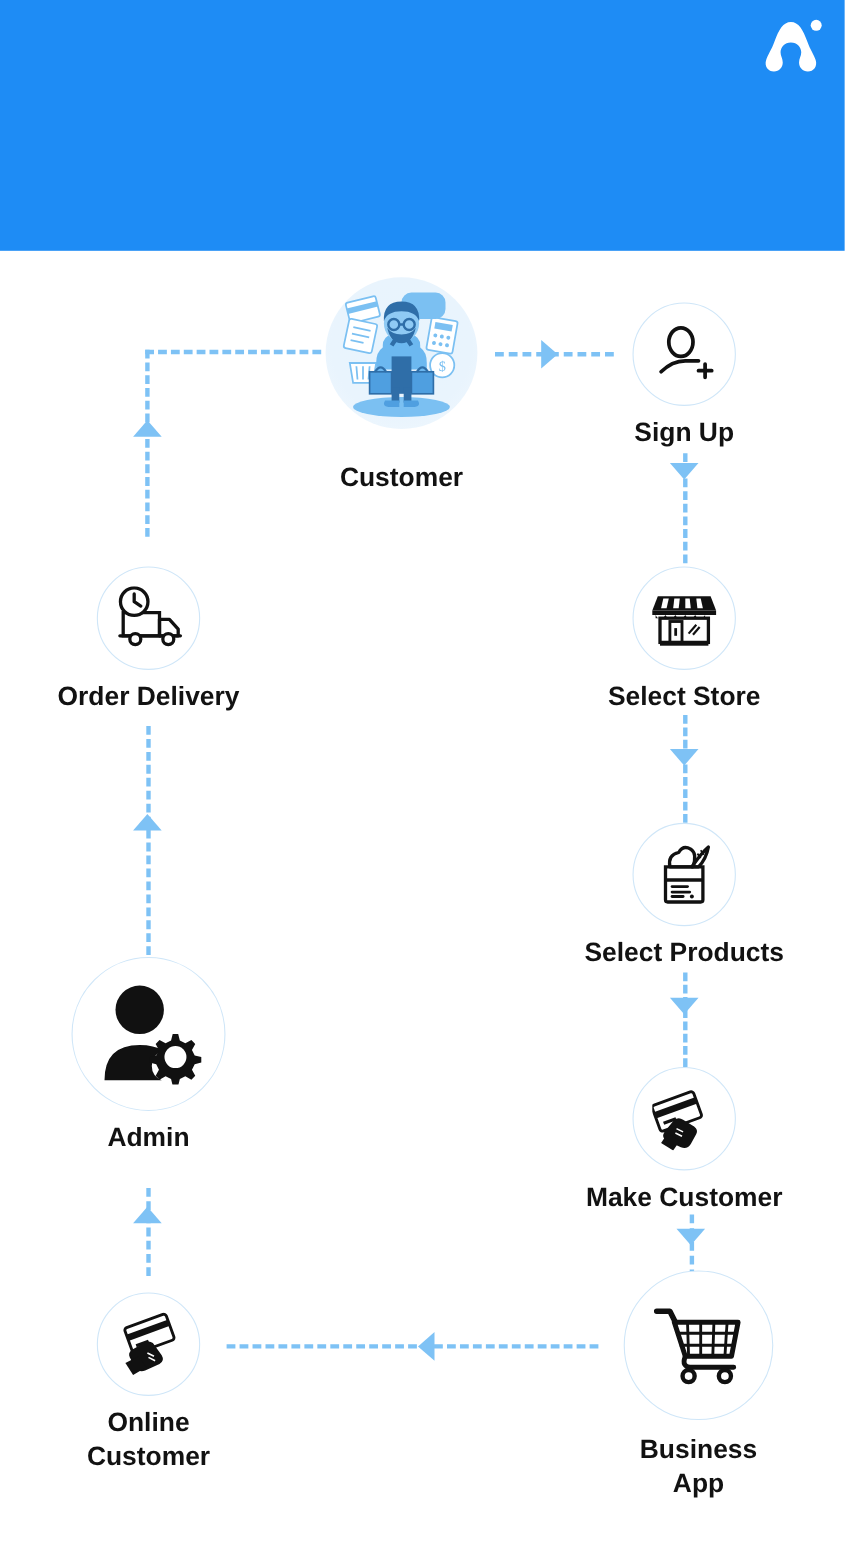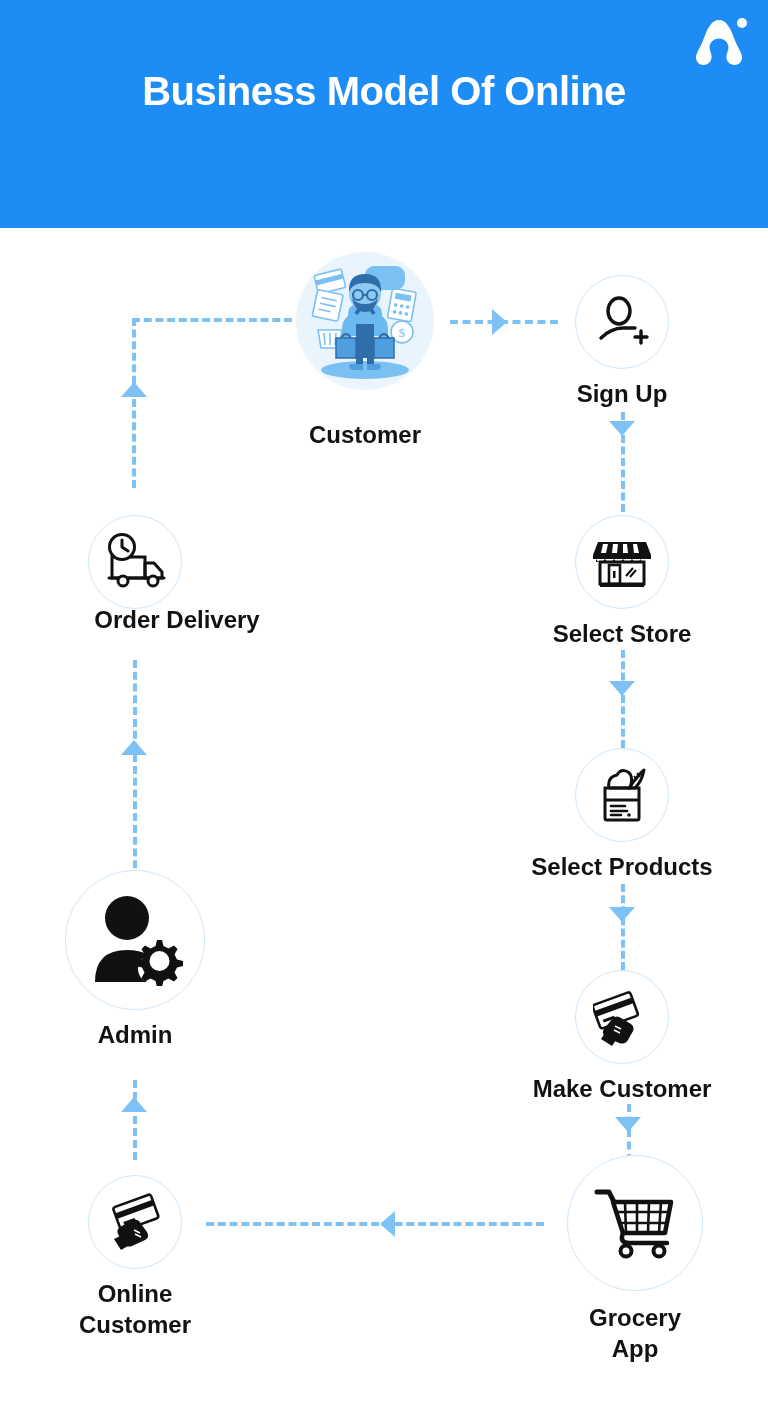--- a/index.html
+++ b/index.html
@@ -79,21 +79,20 @@
     border-right:15px solid #7ec2f5;
   }
 </style>
 </head>
 <body>
 
 <div id="page">
 
   <div class="header">
     <div class="header-title">
-      <div>Business Model Of Online</div>
     </div>
     <svg class="logo" viewBox="0 0 62 56">
       <path d="M31 6 C24 6 20 13 16 24 C13.5 31 10 36 8.5 40.5 C6.6 46.2 10.4 51 15.6 51 C20.3 51 23.6 47.3 23.6 42.8 C23.6 39.3 21.6 37 21.6 33.5 C21.6 29 25.3 24.6 31 24.6 C36.7 24.6 40.4 29 40.4 33.5 C40.4 37 38.4 39.3 38.4 42.8 C38.4 47.3 41.7 51 46.4 51 C51.6 51 55.4 46.2 53.5 40.5 C52 36 48.5 31 46 24 C42 13 38 6 31 6 Z" fill="#ffffff"></path>
       <circle cx="54" cy="9" r="5" fill="#ffffff"></circle>
     </svg>
   </div>
 
   <div class="conn">
     <div class="dash-h" style="left:450px; top:320px; width:108px;"></div>
     <div class="arw arw-right" style="left:492px; top:309px;"></div>
@@ -300,21 +299,21 @@
           <line x1="68" y1="16" x2="66" y2="47"></line>
           <line x1="22" y1="26" x2="76" y2="26"></line>
           <line x1="25" y1="37" x2="74" y2="37"></line>
         </g>
         <path d="M30 47 q-4 10 6 10 h38" fill="none" stroke="#111" stroke-width="4.5" stroke-linecap="round" stroke-linejoin="round"></path>
         <circle cx="33" cy="65" r="5.5" fill="none" stroke="#111" stroke-width="4"></circle>
         <circle cx="66" cy="65" r="5.5" fill="none" stroke="#111" stroke-width="4"></circle>
       </svg>
     </div>
     <div class="label" style="top:148px;">
-      <div>Grocery</div>
+      <div>Business</div>
       <div>App</div>
     </div>
   </div>
 
   <div class="node" style="left:88px; top:1175px; width:94px;">
     <div class="circle" style="width:94px;height:94px;">
       <svg width="58" height="58" viewBox="0 0 58 58">
         <g transform="rotate(-20 29 29)">
           <rect x="13" y="8" width="40" height="25" rx="2.5" fill="#ffffff" stroke="#111" stroke-width="2.6"></rect>
           <rect x="13" y="14" width="40" height="6" fill="#111"></rect>
@@ -353,16 +352,16 @@
       <svg width="68" height="58" viewBox="0 0 68 58">
         <path d="M11 24 h33 v21 h-33 z" fill="none" stroke="#111" stroke-width="3"></path>
         <path d="M44 30 h9 l8 9 v6 h-17 z" fill="none" stroke="#111" stroke-width="3" stroke-linejoin="round"></path>
         <line x1="8" y1="45" x2="63" y2="45" stroke="#111" stroke-width="3" stroke-linecap="round"></line>
         <circle cx="22" cy="48" r="5" fill="#ffffff" stroke="#111" stroke-width="3"></circle>
         <circle cx="52" cy="48" r="5" fill="#ffffff" stroke="#111" stroke-width="3"></circle>
         <circle cx="21" cy="14" r="12.5" fill="#ffffff" stroke="#111" stroke-width="3"></circle>
         <path d="M21 7 v7 l6 4" fill="none" stroke="#111" stroke-width="3" stroke-linecap="round" stroke-linejoin="round"></path>
       </svg>
     </div>
-    <div class="label" style="top:90px;margin-left:42px;">Order Delivery</div>
+    <div class="label" style="top:104px;">Order Delivery</div>
   </div>
 
 </div>
 
 </body></html>

